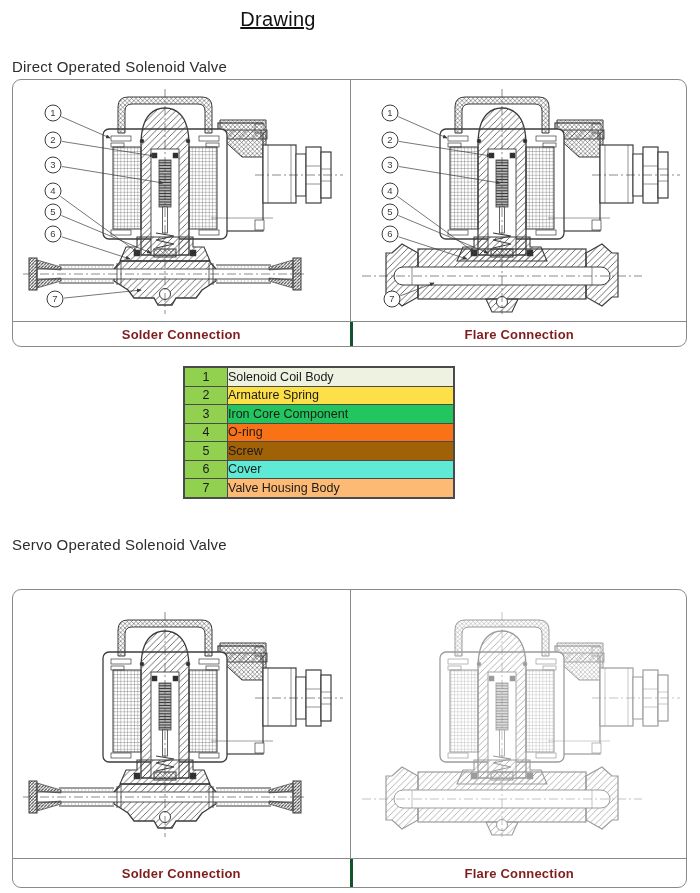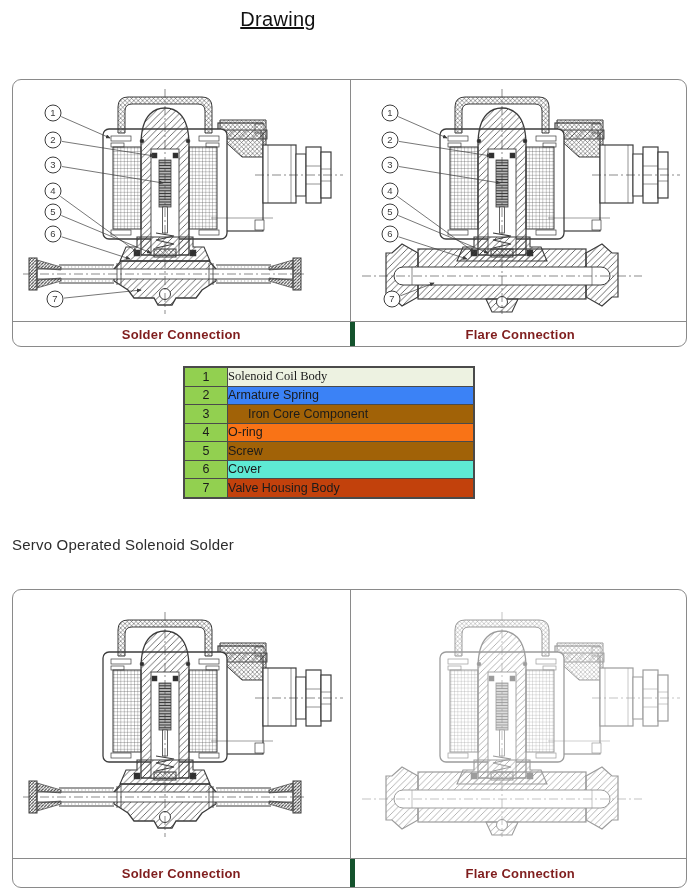--- a/index.html
+++ b/index.html
@@ -9,21 +9,21 @@
          font-size:20px;font-weight:500;color:#111;text-decoration:underline;letter-spacing:.3px;}
   .sec-head{position:absolute;left:12px;font-size:15px;color:#2d2d2d;letter-spacing:.2px;}
   .dbox{position:absolute;left:12px;width:675px;border:1px solid #8a8a8a;border-radius:9px;
         background:#fff;box-sizing:border-box;overflow:hidden;}
   .drawrow{display:flex;}
   .cell{width:50%;box-sizing:border-box;}
   .cell.right{border-left:1px solid #8a8a8a;}
   .caprow{display:flex;border-top:1px solid #8a8a8a;}
   .cap{width:50%;box-sizing:border-box;display:flex;align-items:center;justify-content:center;
        font-size:13px;font-weight:bold;color:#7f1d1d;letter-spacing:.2px;}
-  .cap.right{border-left:5px solid #14532d;text-align:right;}
+  .cap.right{border-left:3px solid #14532d;text-align:right;}
   .draw{display:block;margin:0 auto;}
   #box-direct{top:79px;height:268px;}
   #box-direct .drawrow{height:241px;}
   #box-direct .caprow{height:25px;}
   #box-servo{top:589px;height:299px;}
   #box-servo .drawrow{height:268px;}
   #box-servo .caprow{height:29px;}
   #head-direct{top:58px;}
   #head-servo{top:536px;}
   table.parts{position:absolute;left:183px;top:366px;border-collapse:collapse;
@@ -32,20 +32,21 @@
   td.num{width:42px;text-align:center;}
   td.nm{width:225px;padding-left:9px;}
 </style>
 </head>
 <body>
 
 <div id="page">
 
   <div class="title">Drawing</div>
 
+  <div class="sec-head" id="head-direct">Direct Operated Solenoid Valve</div>
 
   <div class="dbox" id="box-direct">
     <div class="drawrow">
       <div class="cell">
           <svg class="draw" viewBox="0 0 332 236" width="332" height="236" xmlns="http://www.w3.org/2000/svg" style="margin-top: 3px;">
             <defs>
   <pattern id="ah" width="6.5" height="6.5" patternUnits="userSpaceOnUse">
                 <path d="M-1,7.5 L7.5,-1" stroke="#3c3c3c" stroke-width="0.75"></path>
               </pattern>
   <pattern id="ad" width="3.2" height="3.2" patternUnits="userSpaceOnUse">
@@ -281,50 +282,50 @@
     <div class="caprow">
       <div class="cap">Solder Connection</div>
       <div class="cap right">Flare Connection</div>
     </div>
   </div>
 
   <table class="parts">
     <tbody id="parts-body">
         <tr>
           <td class="num" style="background: rgb(146, 208, 80);">1</td>
-          <td class="nm" style="background: rgb(237, 242, 225); font-family: Liberation Serif, serif;">Solenoid Coil Body</td>
+          <td class="nm" style="background: rgb(237, 242, 225);">Solenoid Coil Body</td>
         </tr>
         <tr>
           <td class="num" style="background: rgb(146, 208, 80);">2</td>
-          <td class="nm" style="background: #3b82f6;">Armature Spring</td>
+          <td class="nm" style="background: #fde047;">Armature Spring</td>
         </tr>
         <tr>
           <td class="num" style="background: rgb(146, 208, 80);">3</td>
-          <td class="nm" style="background: #a16207; padding-left: 20px;">Iron Core Component</td>
+          <td class="nm" style="background: #22c55e;">Iron Core Component</td>
         </tr>
         <tr>
           <td class="num" style="background: rgb(146, 208, 80);">4</td>
           <td class="nm" style="background: #f97316;">O-ring</td>
         </tr>
         <tr>
           <td class="num" style="background: rgb(146, 208, 80);">5</td>
           <td class="nm" style="background: #a16207;">Screw</td>
         </tr>
         <tr>
           <td class="num" style="background: rgb(146, 208, 80);">6</td>
           <td class="nm" style="background: #5eead4;">Cover</td>
         </tr>
         <tr>
           <td class="num" style="background: rgb(146, 208, 80);">7</td>
-          <td class="nm" style="background: #c2410c; margin-left: 28px;">Valve Housing Body</td>
+          <td class="nm" style="background: #fdba74; margin-left: 28px;">Valve Housing Body</td>
         </tr>
       </tbody>
   </table>
 
-  <div class="sec-head" id="head-servo">Servo Operated Solenoid Solder</div>
+  <div class="sec-head" id="head-servo">Servo Operated Solenoid Valve</div>
 
   <div class="dbox" id="box-servo">
     <div class="drawrow">
       <div class="cell">
           <svg class="draw" viewBox="0 0 332 236" width="332" height="236" xmlns="http://www.w3.org/2000/svg" style="margin-top: 16px;">
             <defs>
   <pattern id="ch" width="6.5" height="6.5" patternUnits="userSpaceOnUse">
                 <path d="M-1,7.5 L7.5,-1" stroke="#3c3c3c" stroke-width="0.75"></path>
               </pattern>
   <pattern id="cd" width="3.2" height="3.2" patternUnits="userSpaceOnUse">

